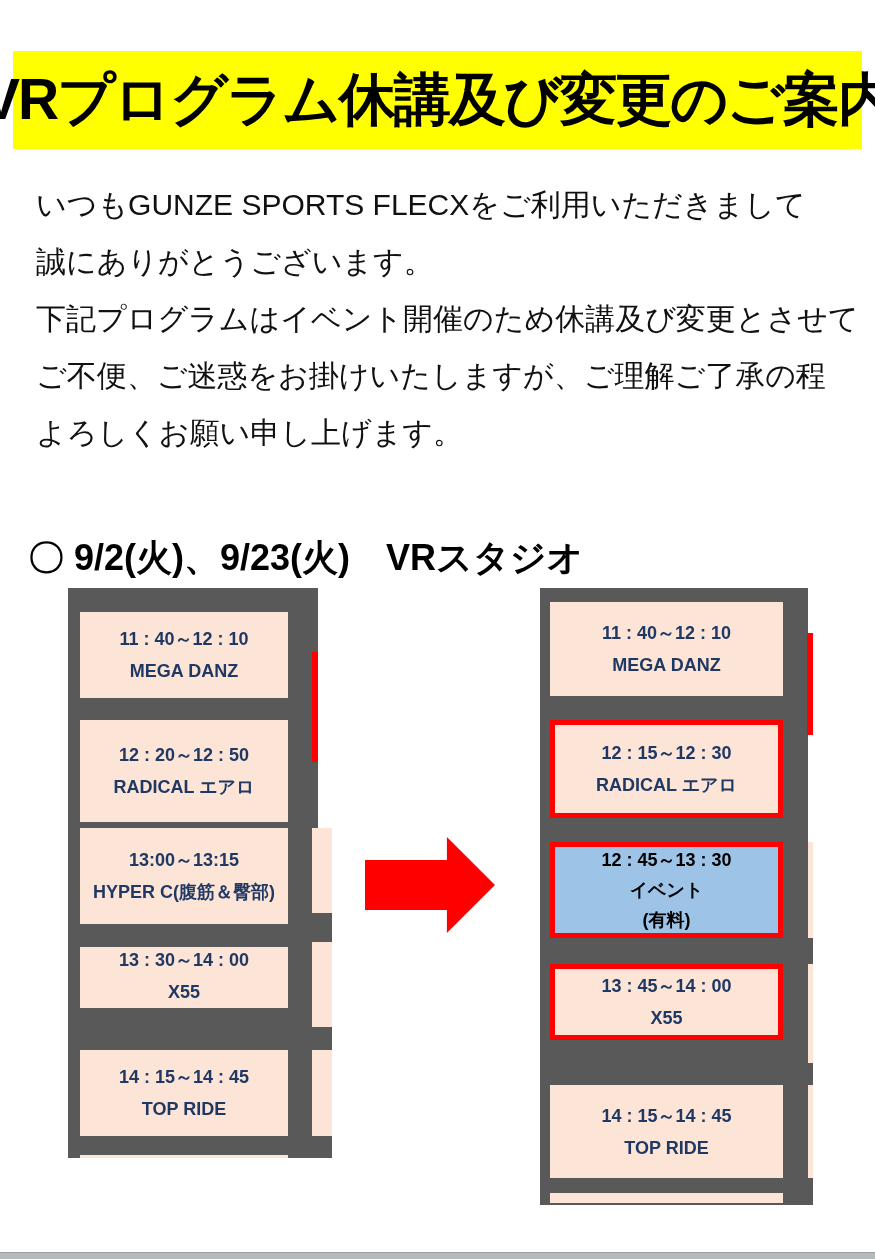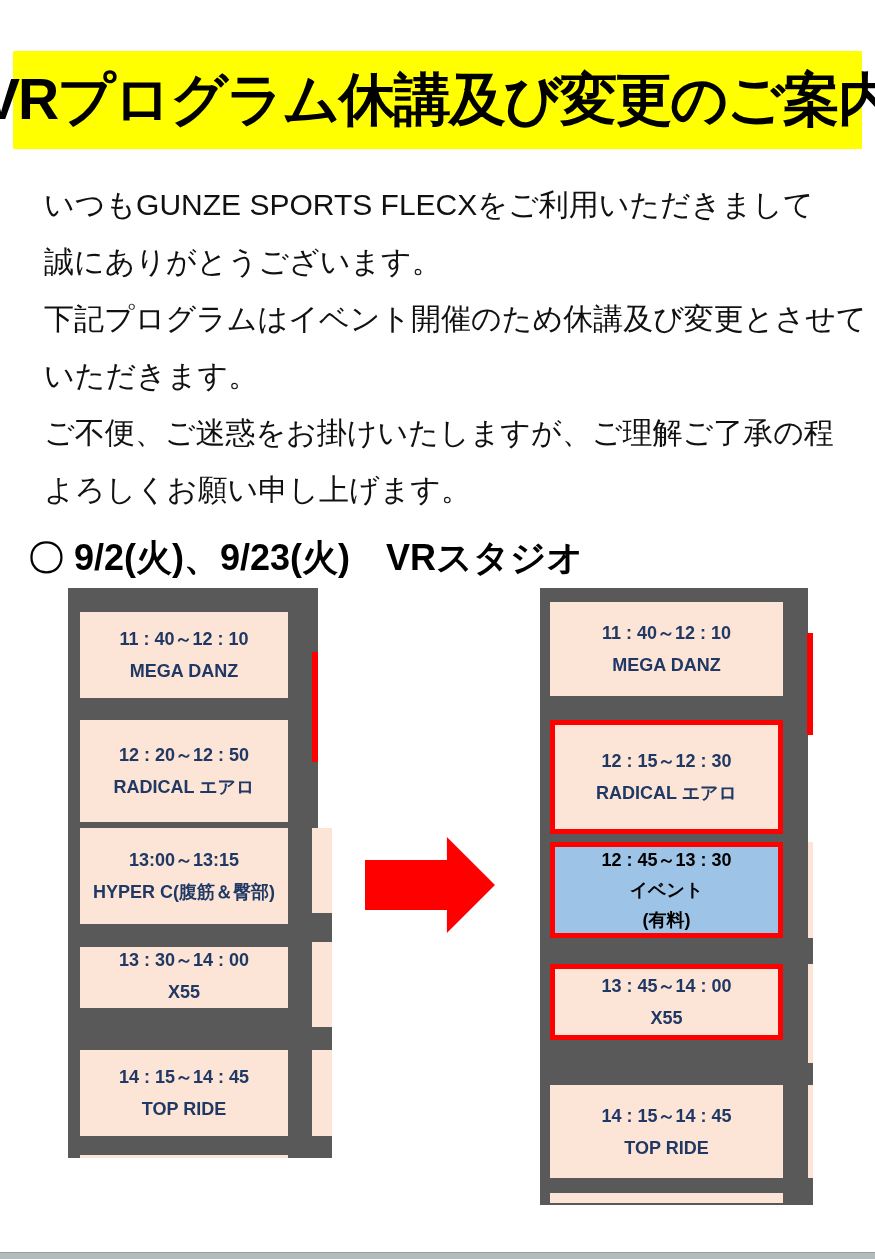--- a/index.html
+++ b/index.html
@@ -11,21 +11,21 @@
   .banner{
     position:absolute;left:13px;top:51px;width:849px;height:98px;
     background:var(--banner-bg,#ffff00);
     display:flex;align-items:center;justify-content:center;
   }
   .banner .title{
     font-size:57px;font-weight:900;letter-spacing:-2px;white-space:nowrap;color:#000;
   }
   
   .intro{
-    position:absolute;left:44px;top:176px;width:820px;
+    position:absolute;left:36px;top:176px;width:820px;
     font-size:30px;line-height:57px;color:#111;
   }
   .intro div{white-space:nowrap;}
   
   .heading{
     position:absolute;left:28px;top:534px;width:820px;
     font-size:36px;font-weight:bold;color:#000;white-space:nowrap;
   }
   
   .col{position:absolute;background:var(--column-bg,#595959);}
@@ -39,21 +39,21 @@
   }
   .col-before .cell{left:12px;width:208px;}
   .col-after  .cell{left:10px;width:233px;}
   .b1{top:24px;height:86px;}
   .b2{top:132px;height:102px;}
   .b3{top:240px;height:96px;}
   .b4{top:359px;height:61px;justify-content:flex-end;}
   .b5{top:462px;height:86px;}
   .b6{top:567px;height:3px;}
   .a1{top:14px;height:94px;}
-  .a2{top:132px;height:114px;}
+  .a2{top:132px;height:98px;}
   .a3{top:254px;height:96px;line-height:30px;}
   .a4{top:376px;height:76px;}
   .a5{top:497px;height:93px;}
   .a6{top:605px;height:10px;}
   .hl{border:5px solid var(--highlight,#ff0000);}
   .event{background:var(--event-bg,#9dc3e6);color:var(--event-text,#000);}
   
   .frag{position:absolute;background:var(--cell-bg,#fce4d6);}
   .frag-gray{position:absolute;background:var(--column-bg,#595959);}
   .marker{position:absolute;background:var(--highlight,#ff0000);}
@@ -79,21 +79,20 @@
 <div class="page">
 
   <div class="banner">
     <span class="title">VRプログラム休講及び変更のご案内</span>
   </div>
 
   <div class="intro">
     <div>いつもGUNZE SPORTS FLECXをご利用いただきまして</div>
     <div>誠にありがとうございます。</div>
     <div>下記プログラムはイベント開催のため休講及び変更とさせて</div>
-    <div>いただきます。</div>
     <div>ご不便、ご迷惑をお掛けいたしますが、ご理解ご了承の程</div>
     <div>よろしくお願い申し上げます。</div>
   </div>
 
   <div class="heading">〇 9/2(火)、9/23(火)　VRスタジオ</div>
 
   <div class="col col-before">
     <div class="cell b1">
       <div>11 : 40～12 : 10</div>
       <div>MEGA DANZ</div>

